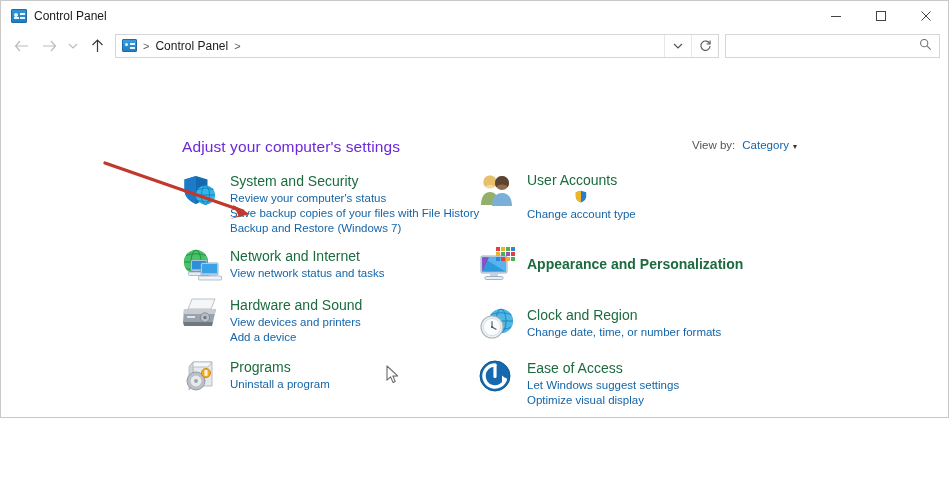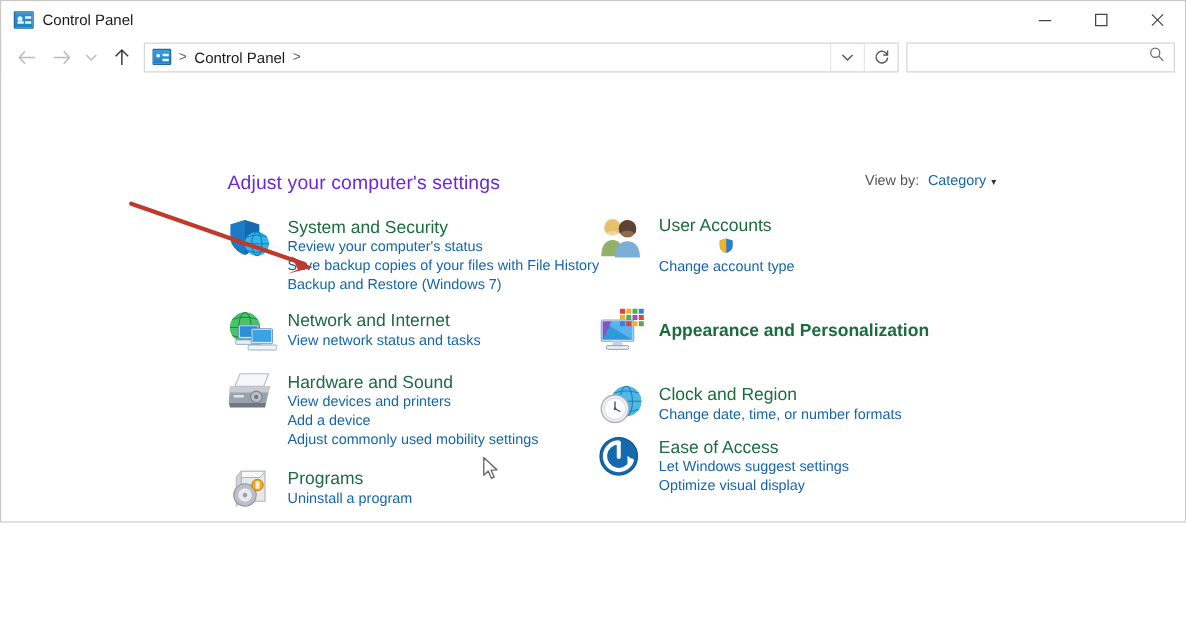--- a/index.html
+++ b/index.html
@@ -283,21 +283,21 @@
     gap: 4px;
     flex-direction: column;
   }
 
   
   .cat.sys { margin-bottom: 10px; }
   .cat.net { margin-bottom: 11px; }
   .cat.hw  { margin-bottom: 12px; }
   .cat.ua  { margin-bottom: 21px; }
   .cat.ap  { margin-bottom: 22px; }
-  .cat.clk { margin-bottom: 6px; }
+  .cat.clk { margin-bottom: 17px; }
 
   .cat.ap .cat-body, .cat.ua .cat-body { padding-top: 0; }
   .cat.ap .cat-title { padding-top: 12px; font-weight: bold; }
 
   
   .ic { display:block; }
 
   
   .shield-mini { width: 12px; height: 13px; flex: none; }
 
@@ -471,21 +471,20 @@
               <path d="M1 25 L31 25 L30 29 L2 29 Z" fill="#6f7880"></path>
               <circle cx="23" cy="20.5" r="4.6" fill="#b9c0c7" stroke="#7d868e" stroke-width="0.9"></circle>
               <circle cx="23" cy="20.5" r="1.7" fill="#6f7880"></circle>
               <rect x="5" y="19" width="8" height="2" fill="#dfe3e7"></rect>
             </svg>
           </div>
           <div class="cat-body">
             <div class="cat-title">Hardware and Sound</div>
             <div class="cat-link">View devices and printers</div>
             <div class="cat-link">Add a device</div>
-            <div class="cat-link">Adjust commonly used mobility settings</div>
           </div>
         </div>
 
         <div class="cat prog">
           <div class="cat-icon">
             <svg class="ic" width="38" height="36" viewBox="0 0 38 36">
               <path d="M11 3 L30 3 L30 27 L11 27 Z" fill="#e6e9ec" stroke="#aeb5bc" stroke-width="0.9"></path>
               <path d="M11 3 L30 3 L26 8 L7 8 Z" fill="#f5f7f9" stroke="#aeb5bc" stroke-width="0.8"></path>
               <path d="M11 3 L11 27 L7 31 L7 8 Z" fill="#cfd5da" stroke="#aeb5bc" stroke-width="0.8"></path>
               <circle cx="14" cy="22" r="9" fill="#b9c0c7" stroke="#8d959c" stroke-width="0.9"></circle>

